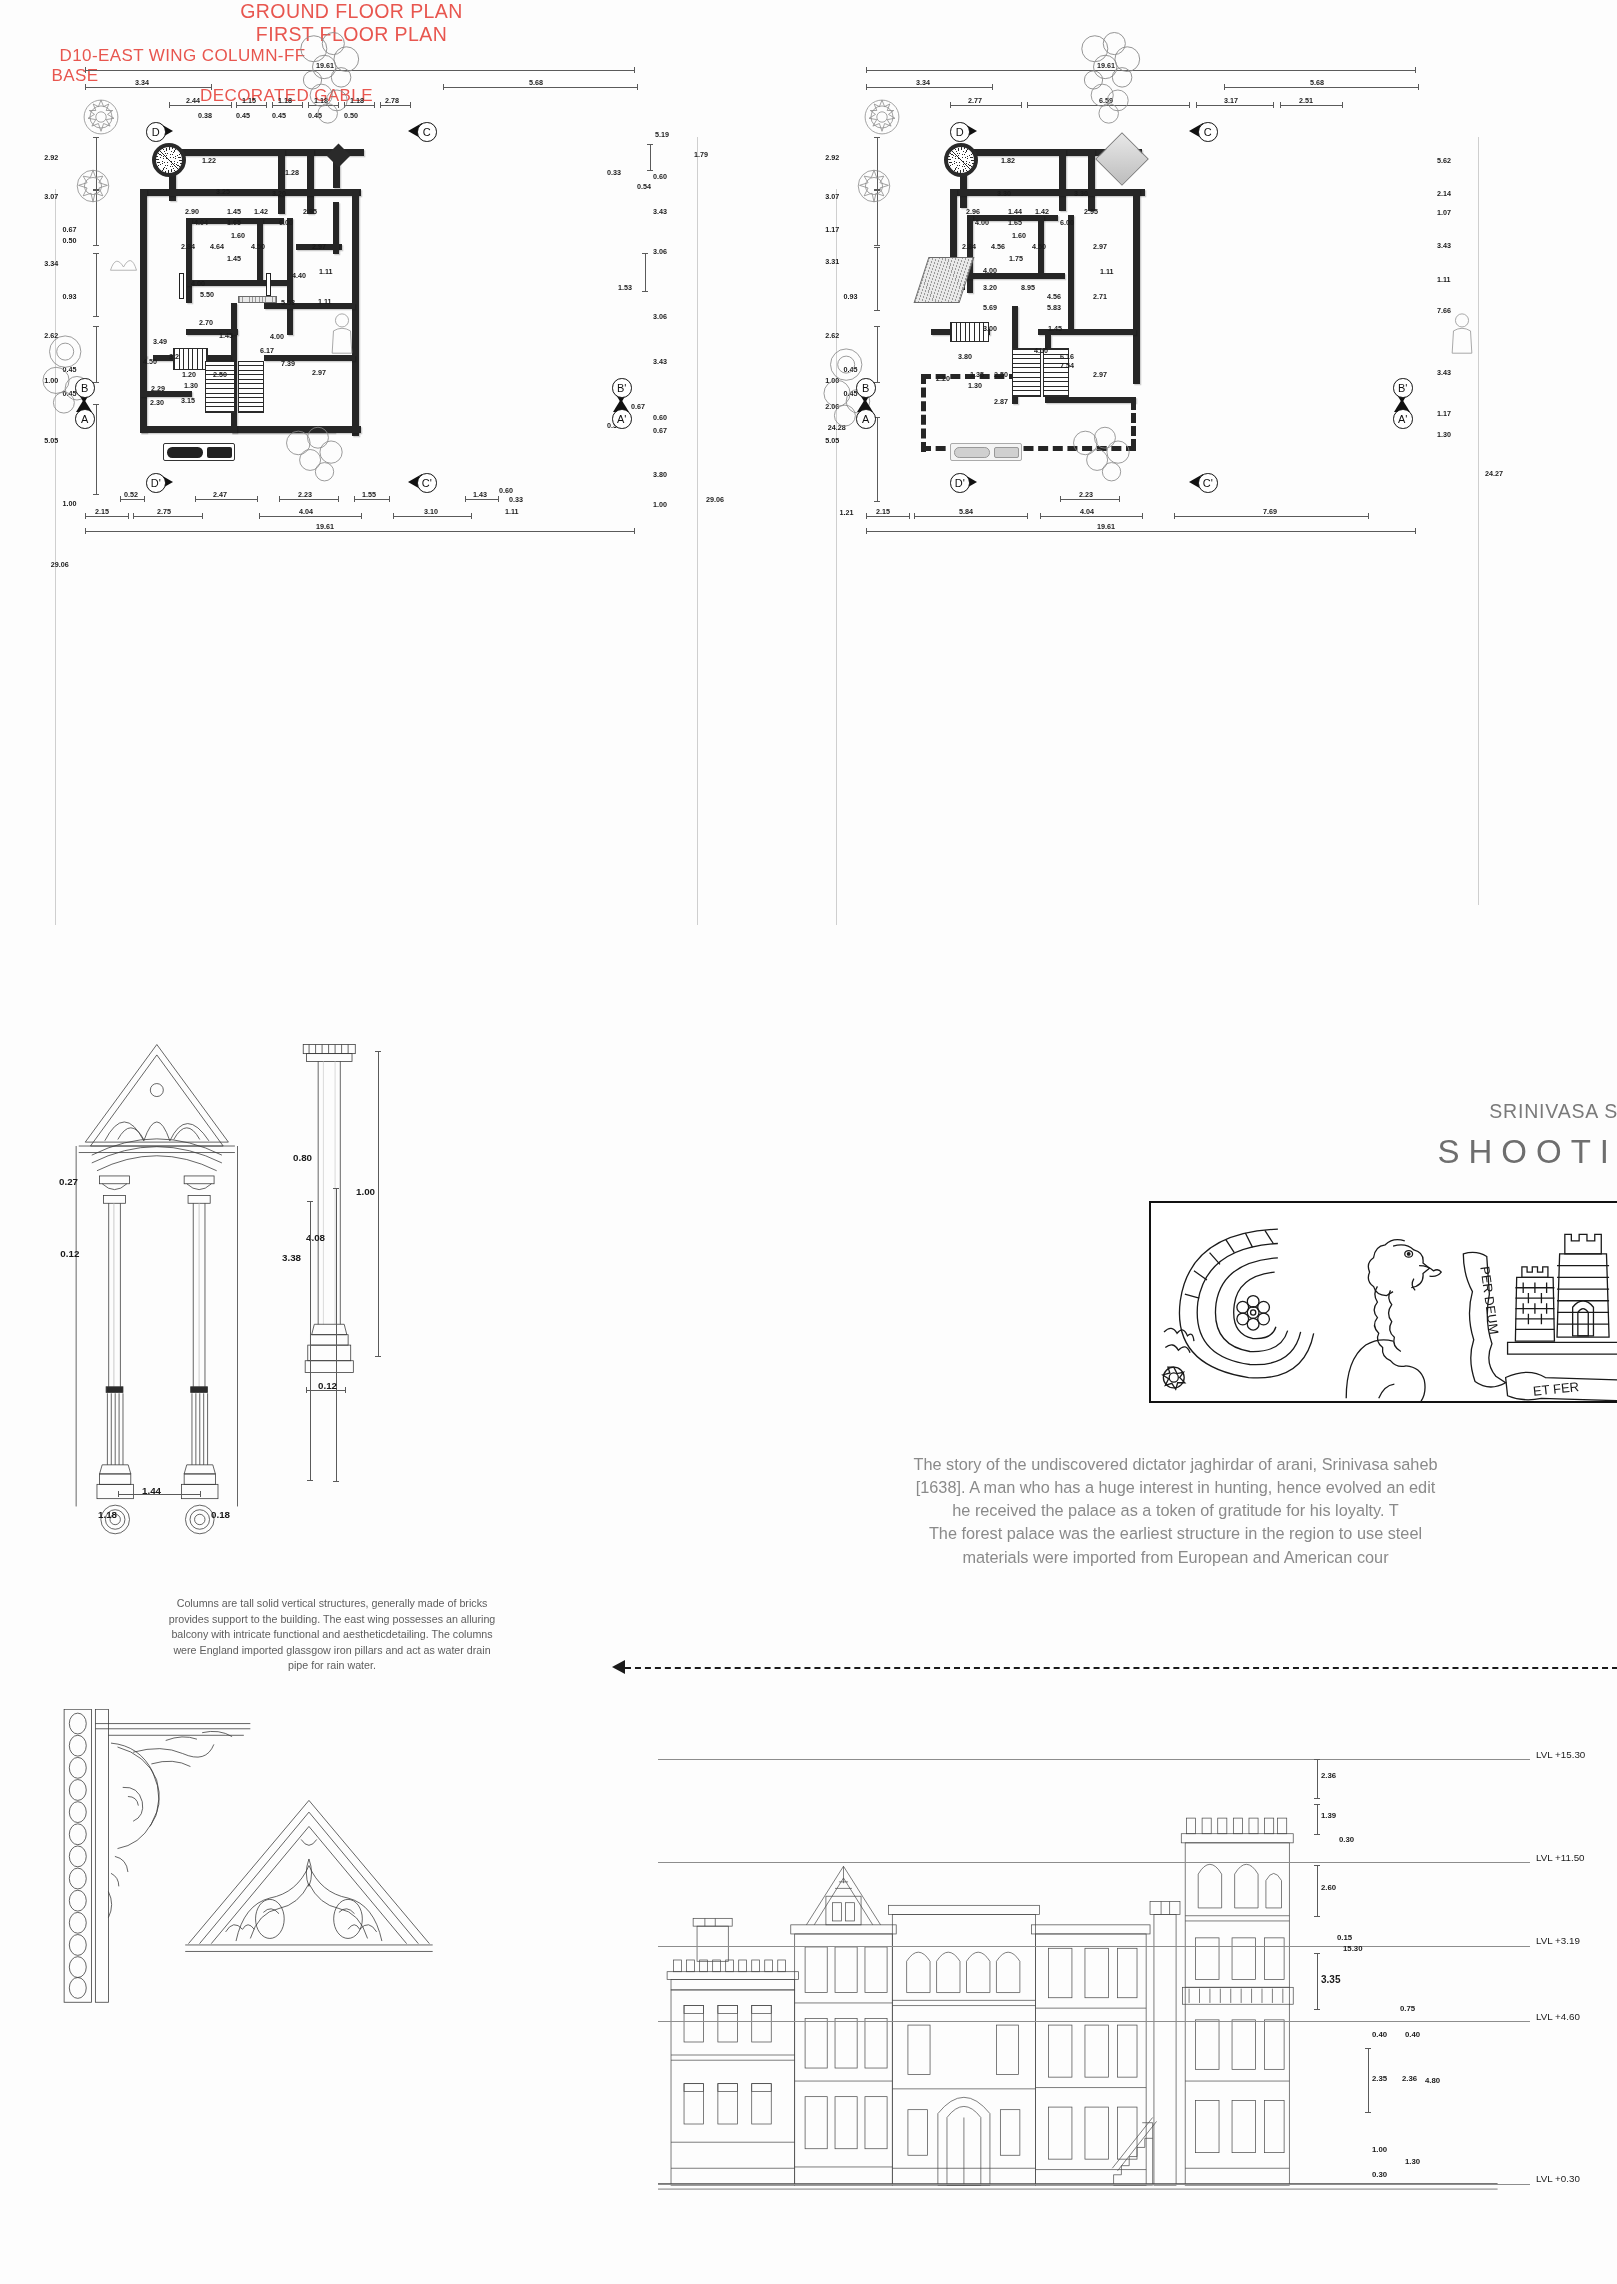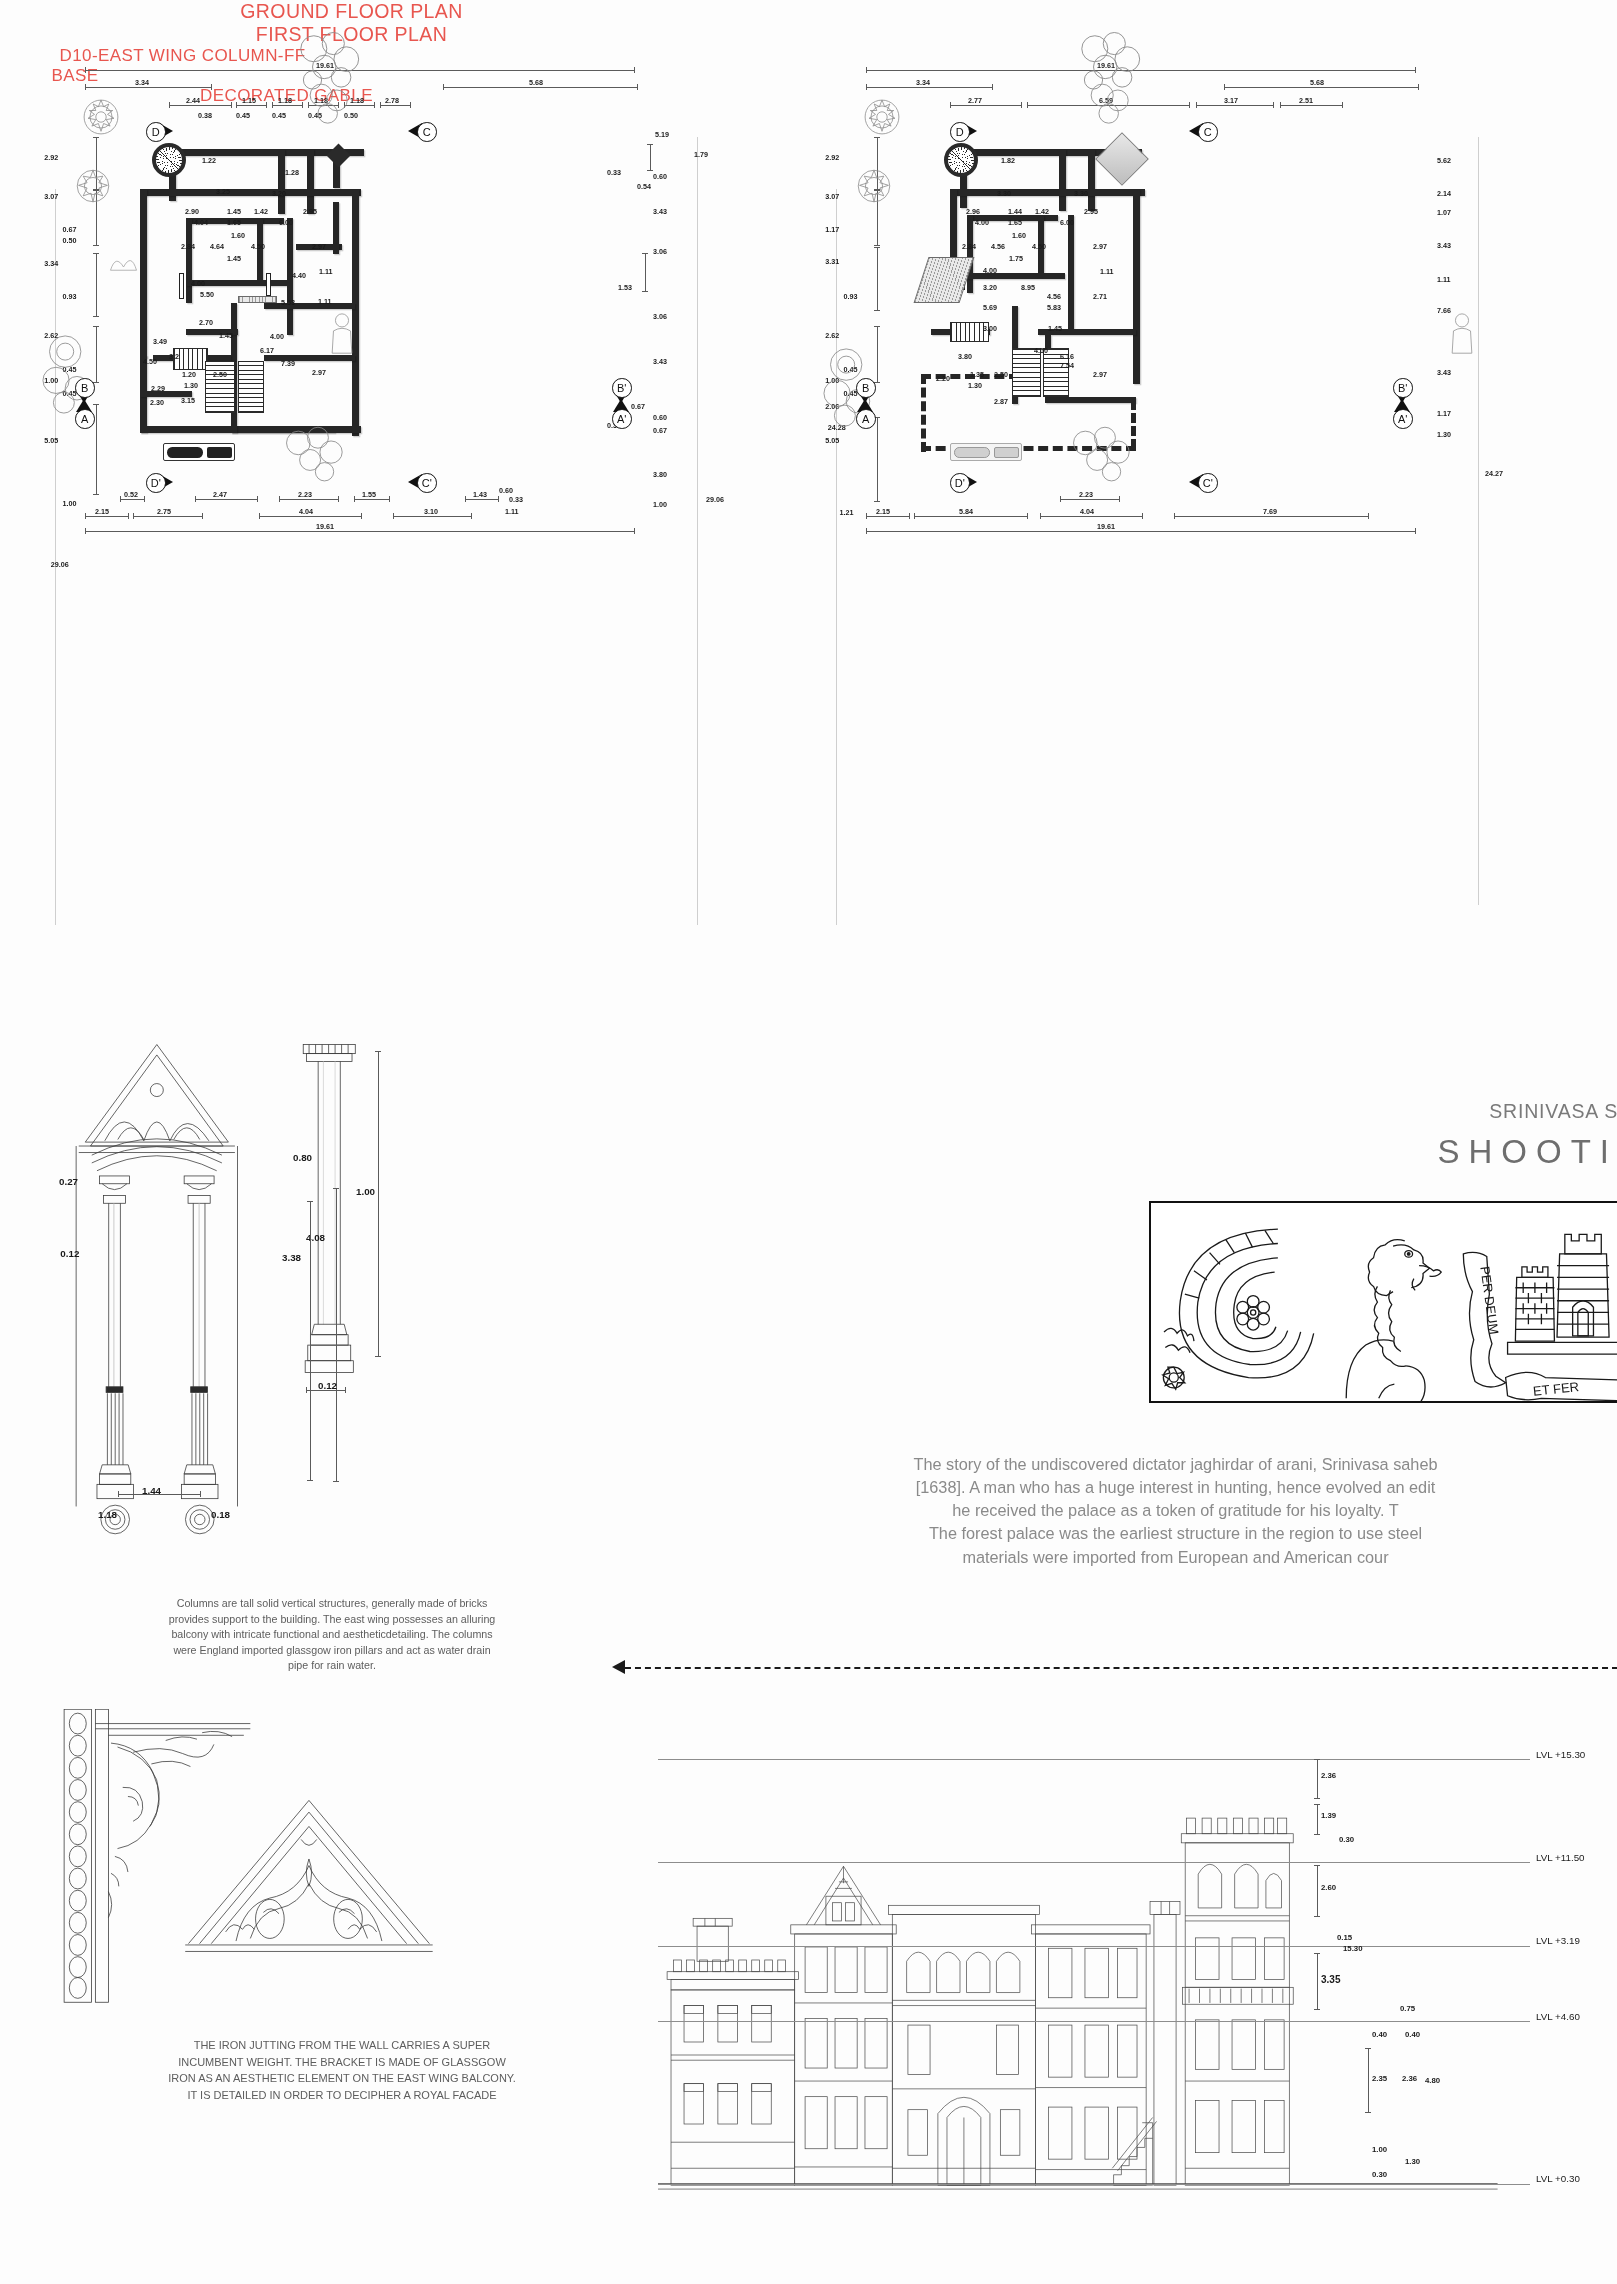--- a/index.html
+++ b/index.html
@@ -952,26 +952,20 @@
         <path d="M378 200 Q390 218 402 200"></path>
         <path d="M262 342 Q274 322 288 338 Q296 324 306 338"></path>
         <path d="M494 342 Q482 322 468 338 Q460 324 450 338"></path>
         <path d="M320 312 Q332 300 344 314"></path>
         <path d="M436 312 Q448 300 460 314"></path>
       </g>
     </svg>
   </div>
 
   <div class="red-title" style="left:55px;top:2007px;width:573px;font-size:17px;">DECORATED GABLE</div>
-  <div class="abs cap-body-caps" style="left:36px;top:2037px;width:612px;">
-    <div>THE IRON JUTTING FROM THE WALL  CARRIES  A SUPER</div>
-    <div>INCUMBENT WEIGHT.  THE BRACKET IS MADE OF GLASSGOW</div>
-    <div>IRON AS AN AESTHETIC ELEMENT ON THE EAST WING BALCONY.</div>
-    <div>IT IS DETAILED IN ORDER TO DECIPHER A ROYAL FACADE</div>
-  </div>
 
   <div class="abs" style="left:658px;top:1719px;width:960px;height:495px;">
     <svg width="960" height="495" viewBox="0 0 1475 760">
       <g fill="none" stroke="#4a4a4a" stroke-width="1.1">
 
         <line x1="0" y1="714" x2="1290" y2="714" stroke-width="1.6"></line>
         <line x1="0" y1="722" x2="1290" y2="722"></line>
 
         <rect x="20" y="416" width="190" height="300"></rect>
         <rect x="20" y="400" width="190" height="16"></rect>

